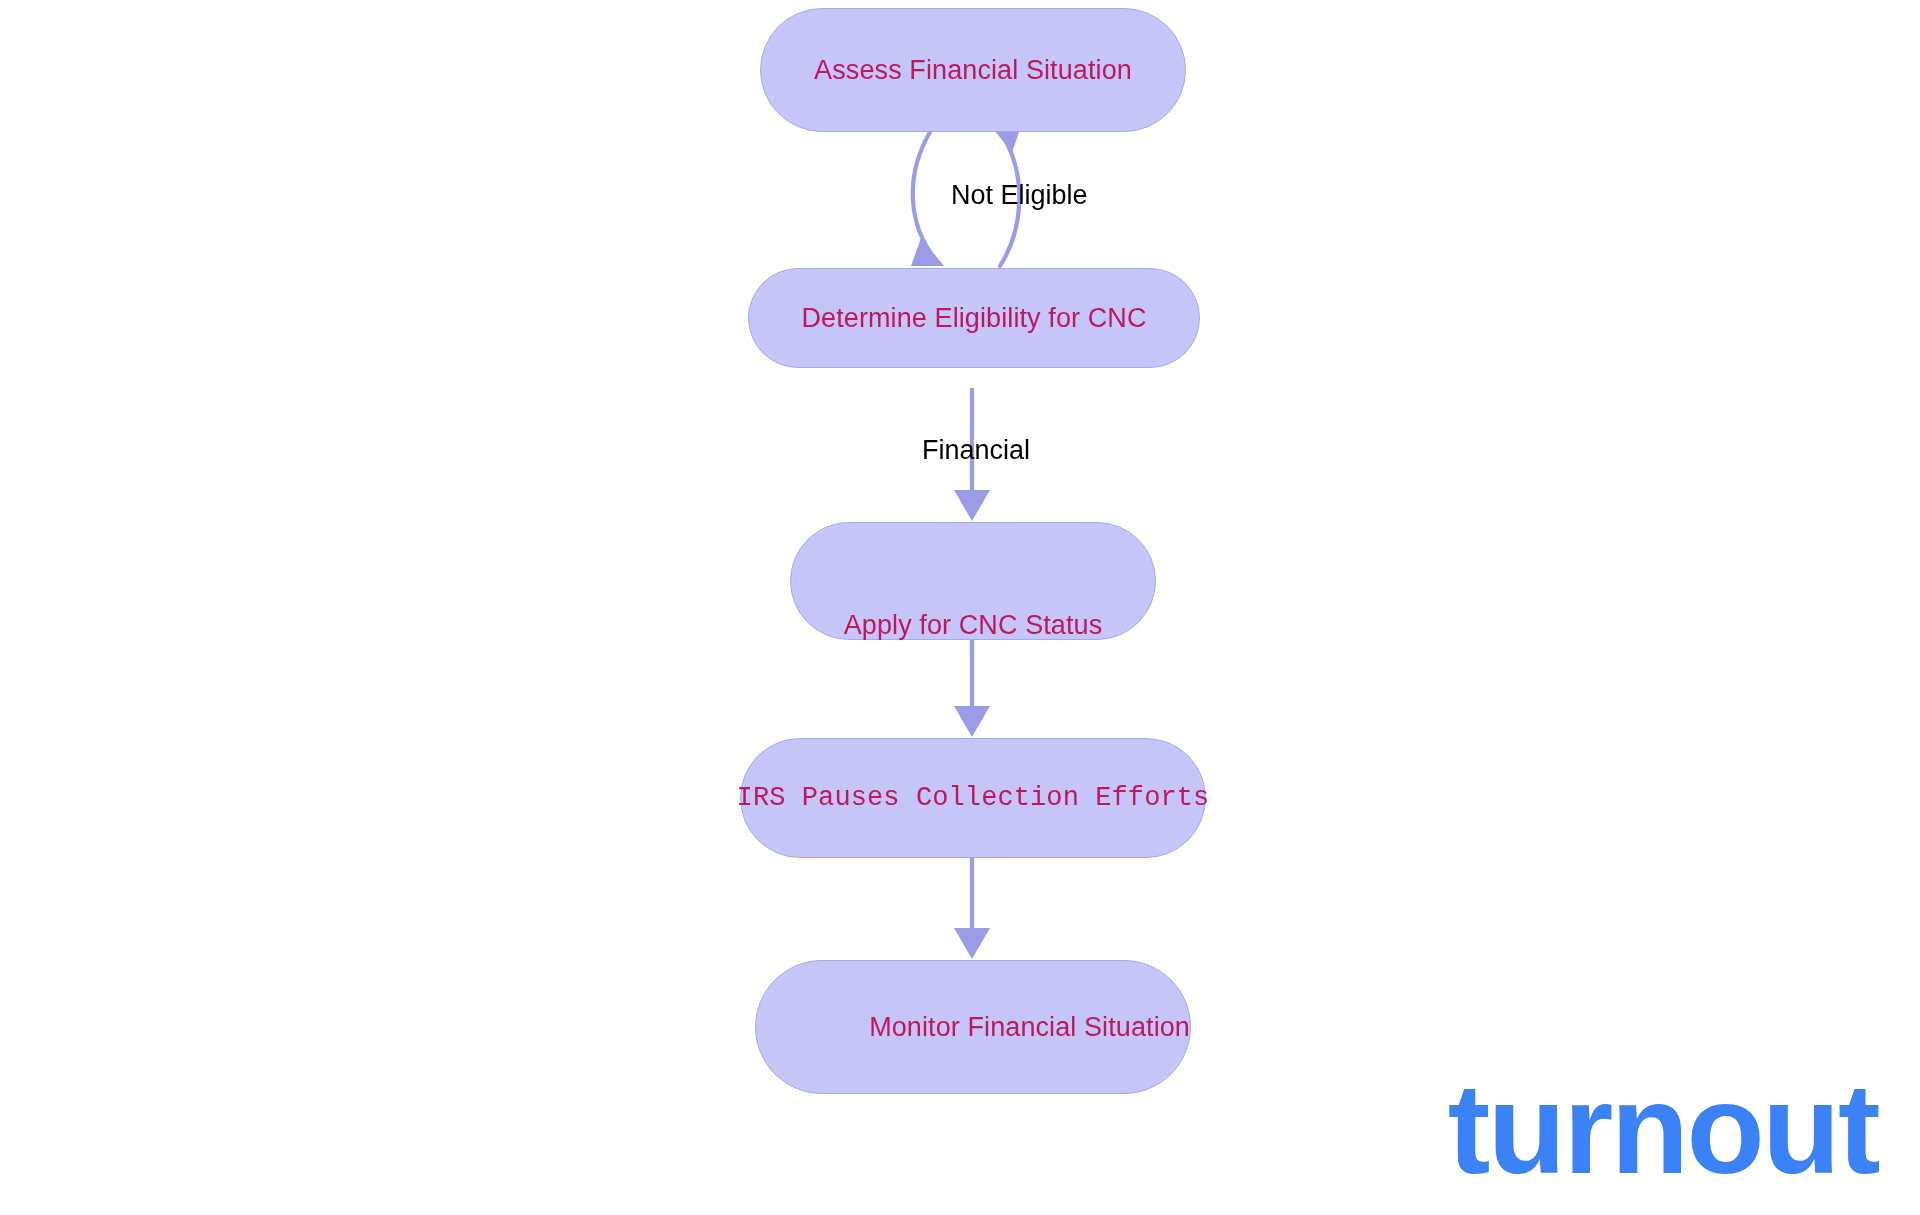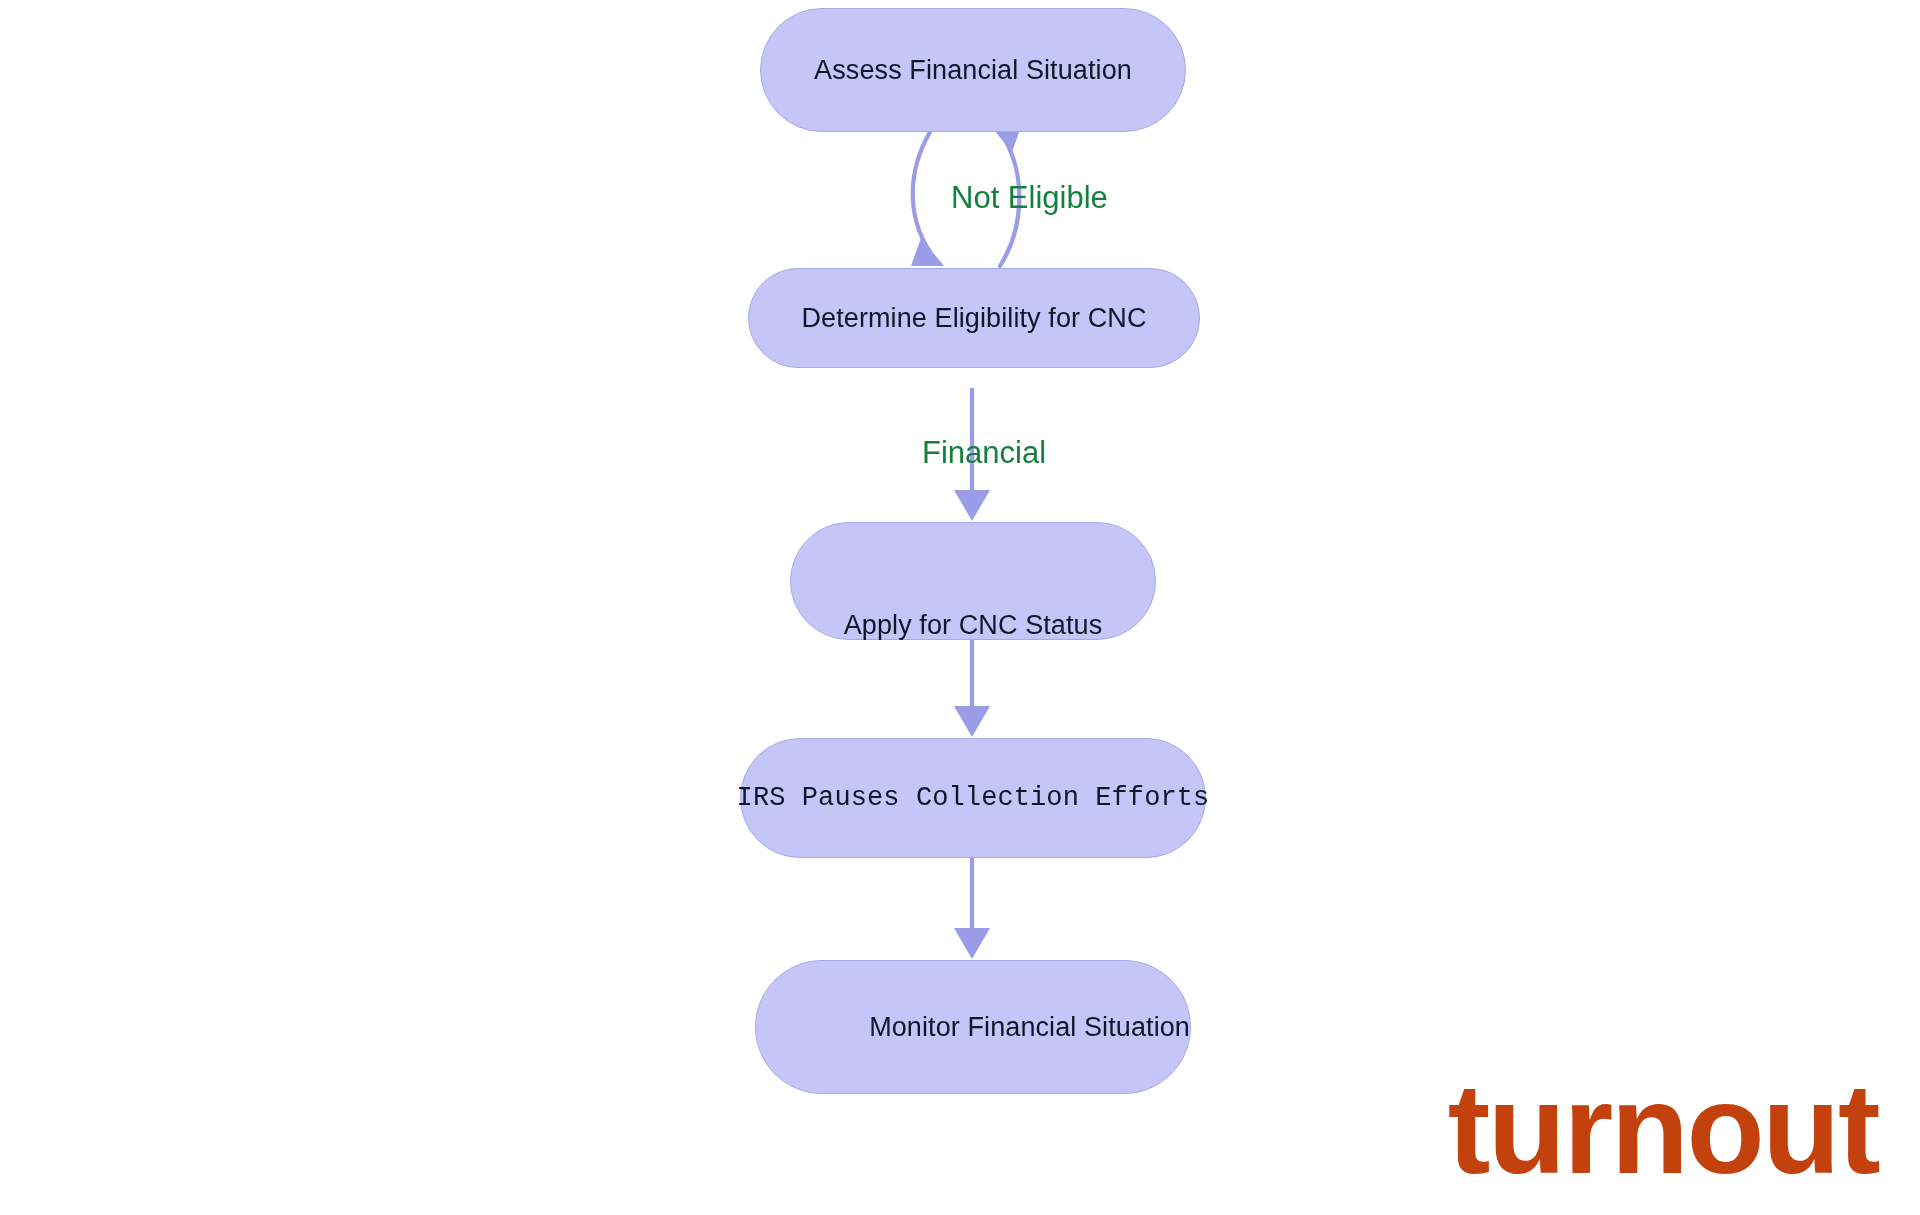--- a/index.html
+++ b/index.html
@@ -44,50 +44,50 @@
     justify-content: center;
     color: #2d2dc8;
     font-size: 27px;
     font-weight: 400;
     letter-spacing: 0.1px;
     white-space: nowrap;
     font-family: "Liberation Sans", sans-serif;
   }
 
   .node-label {
-    color: #0f172a;
+    color: #be185d;
     font-size: 27px;
     line-height: 1;
     pointer-events: none;
   }
 
   #node-0 { left: 760px;  top: 8px;   width: 426px; height: 124px; }
   #node-1 { left: 748px;  top: 268px; width: 452px; height: 100px; }
   #node-2 { left: 790px;  top: 522px; width: 366px; height: 118px; align-items: flex-end; }
   #node-3 { left: 740px;  top: 738px; width: 466px; height: 120px; font-family: Liberation Mono, monospace; }
   #node-4 { left: 755px;  top: 960px; width: 436px; height: 134px; justify-content: flex-end; }
 
   
   .edge-label {
     position: absolute;
-    color: #15803d;
-    font-size: 31px;
+    color: #000000;
+    font-size: 27px;
     font-family: "Liberation Sans", sans-serif;
     white-space: nowrap;
     line-height: 1;
   }
   #edge-label-not-eligible { left: 951px; top: 182px; }
   #edge-label-eligible     { left: 922px; top: 437px; }
 
   
   #brand-logo {
     position: absolute;
     right: 42px;
     bottom: 22px;
-    color: #c2410c;
+    color: #3b82f6;
     font-size: 128px;
     font-weight: 700;
     letter-spacing: -2.5px;
     line-height: 1;
     font-family: "Liberation Sans", sans-serif;
     user-select: none;
   }
 </style>
 </head>
 <body>

